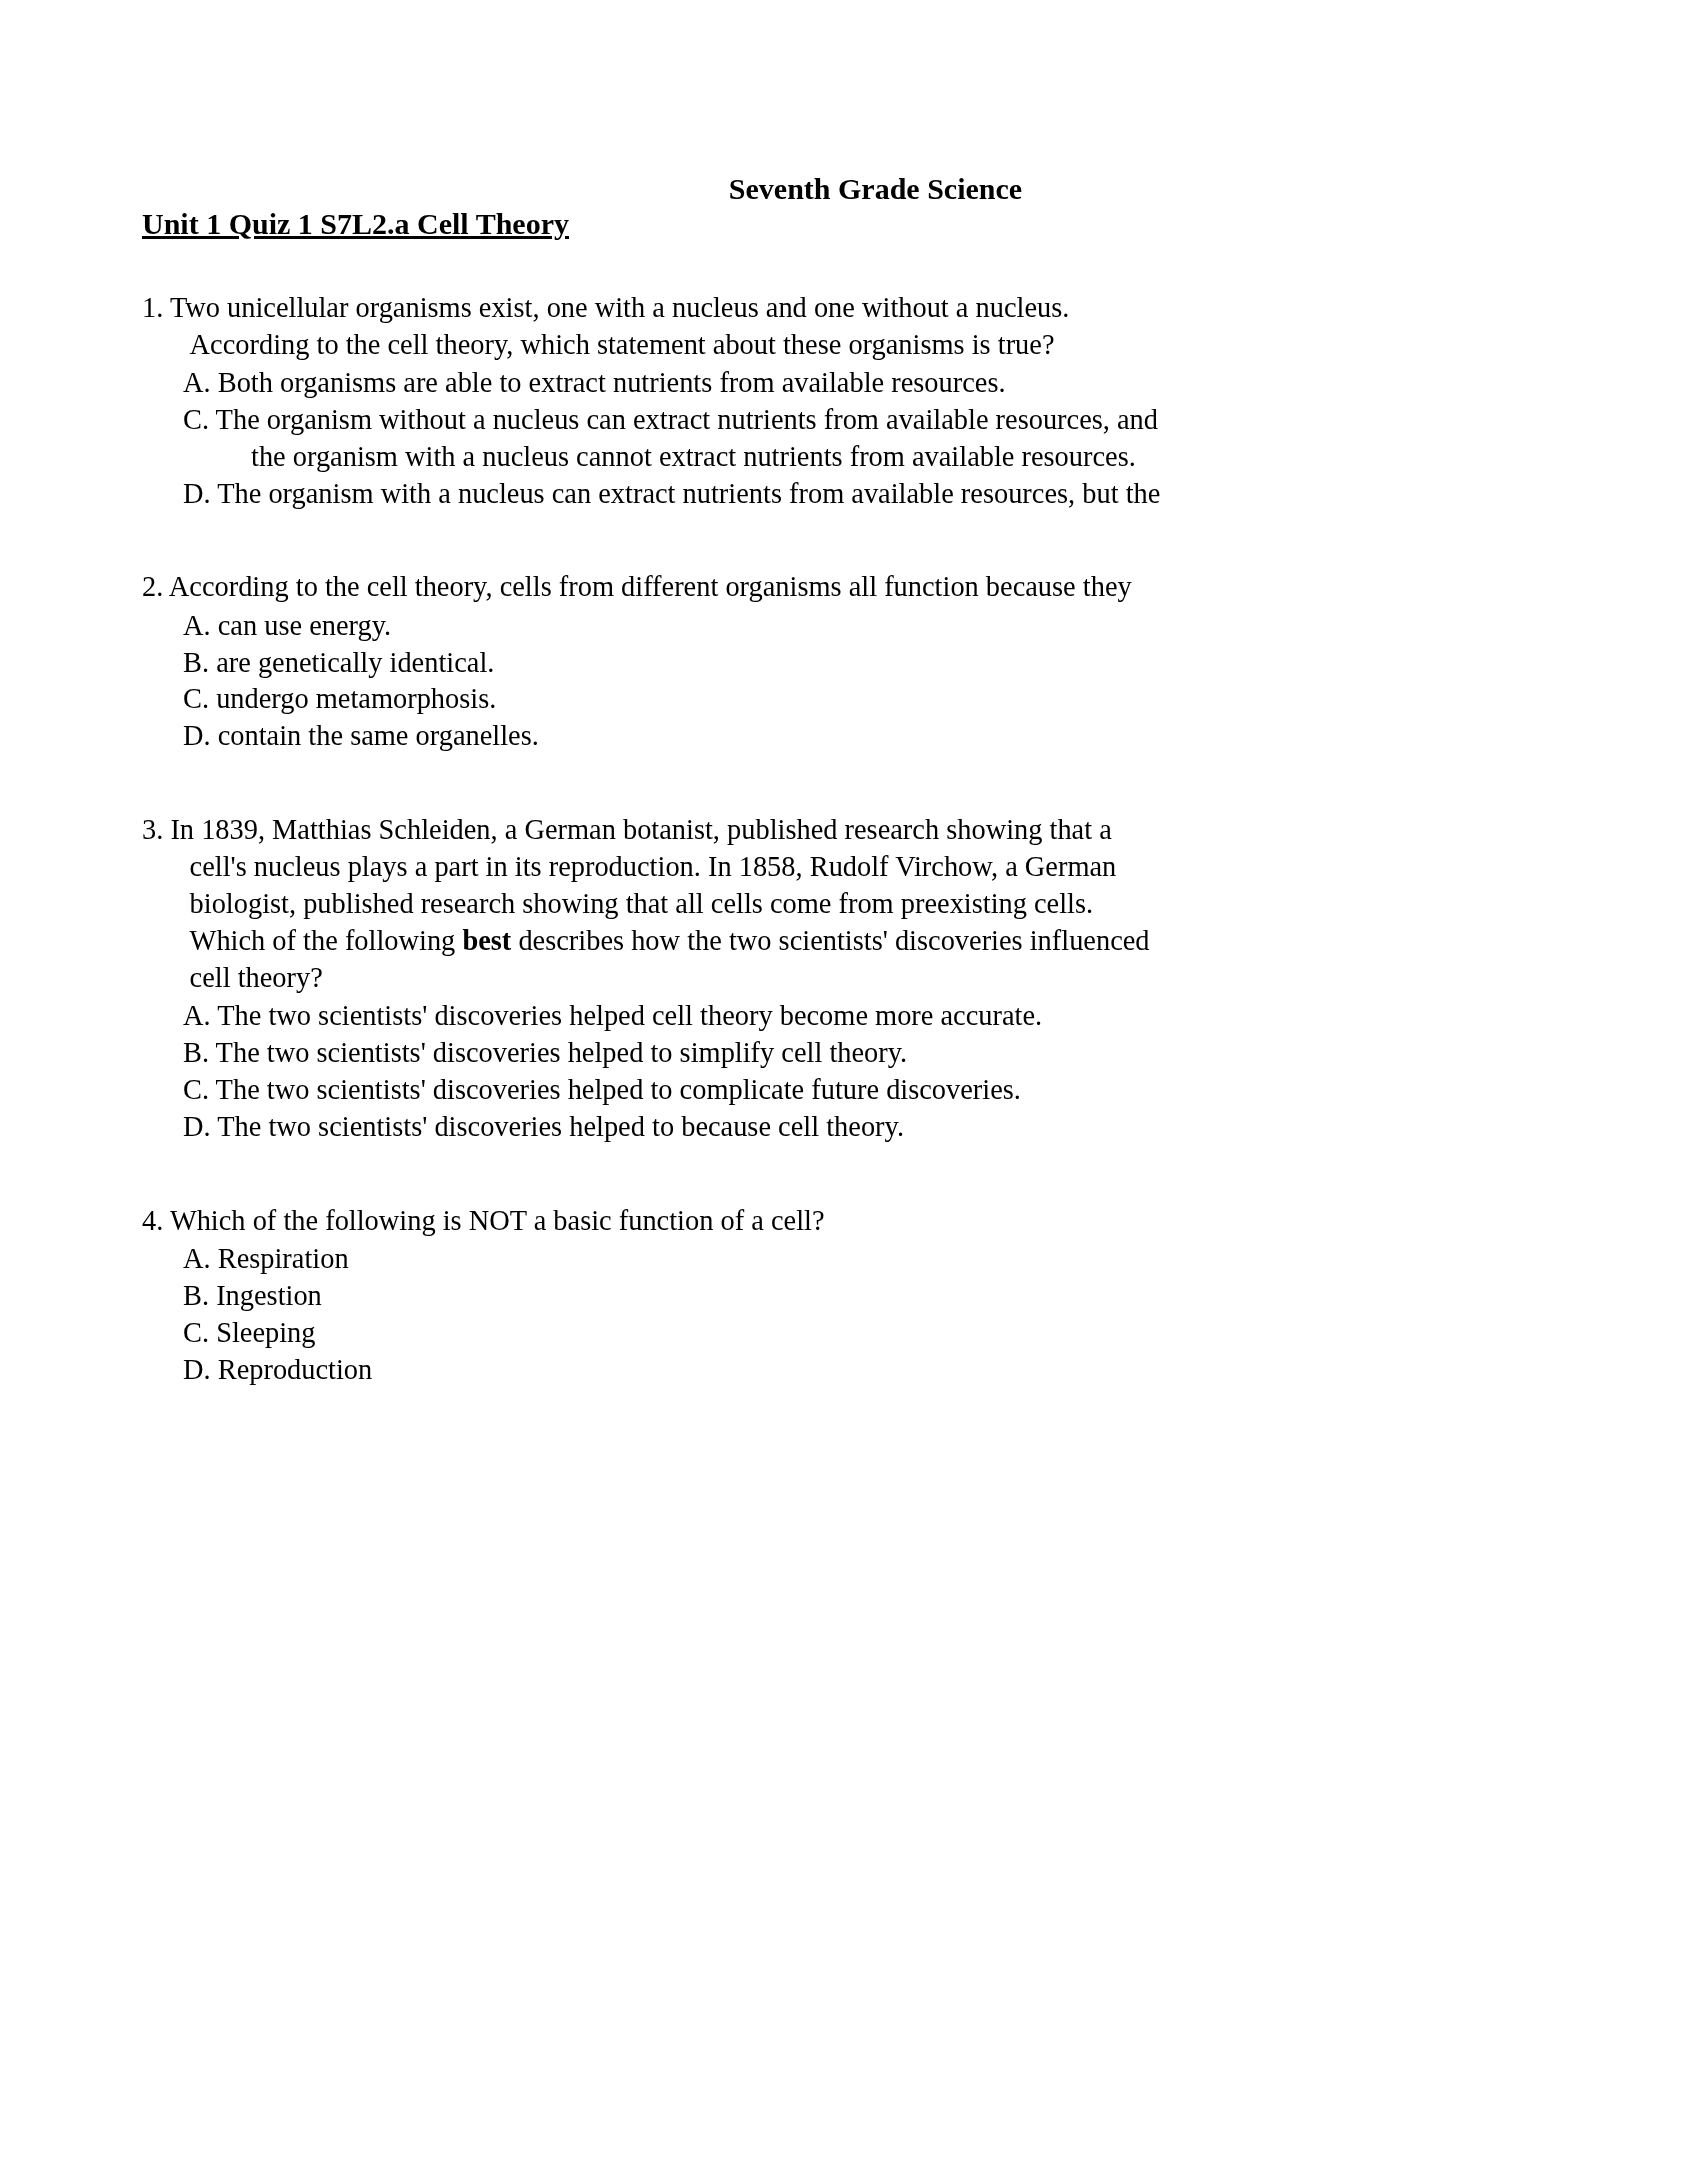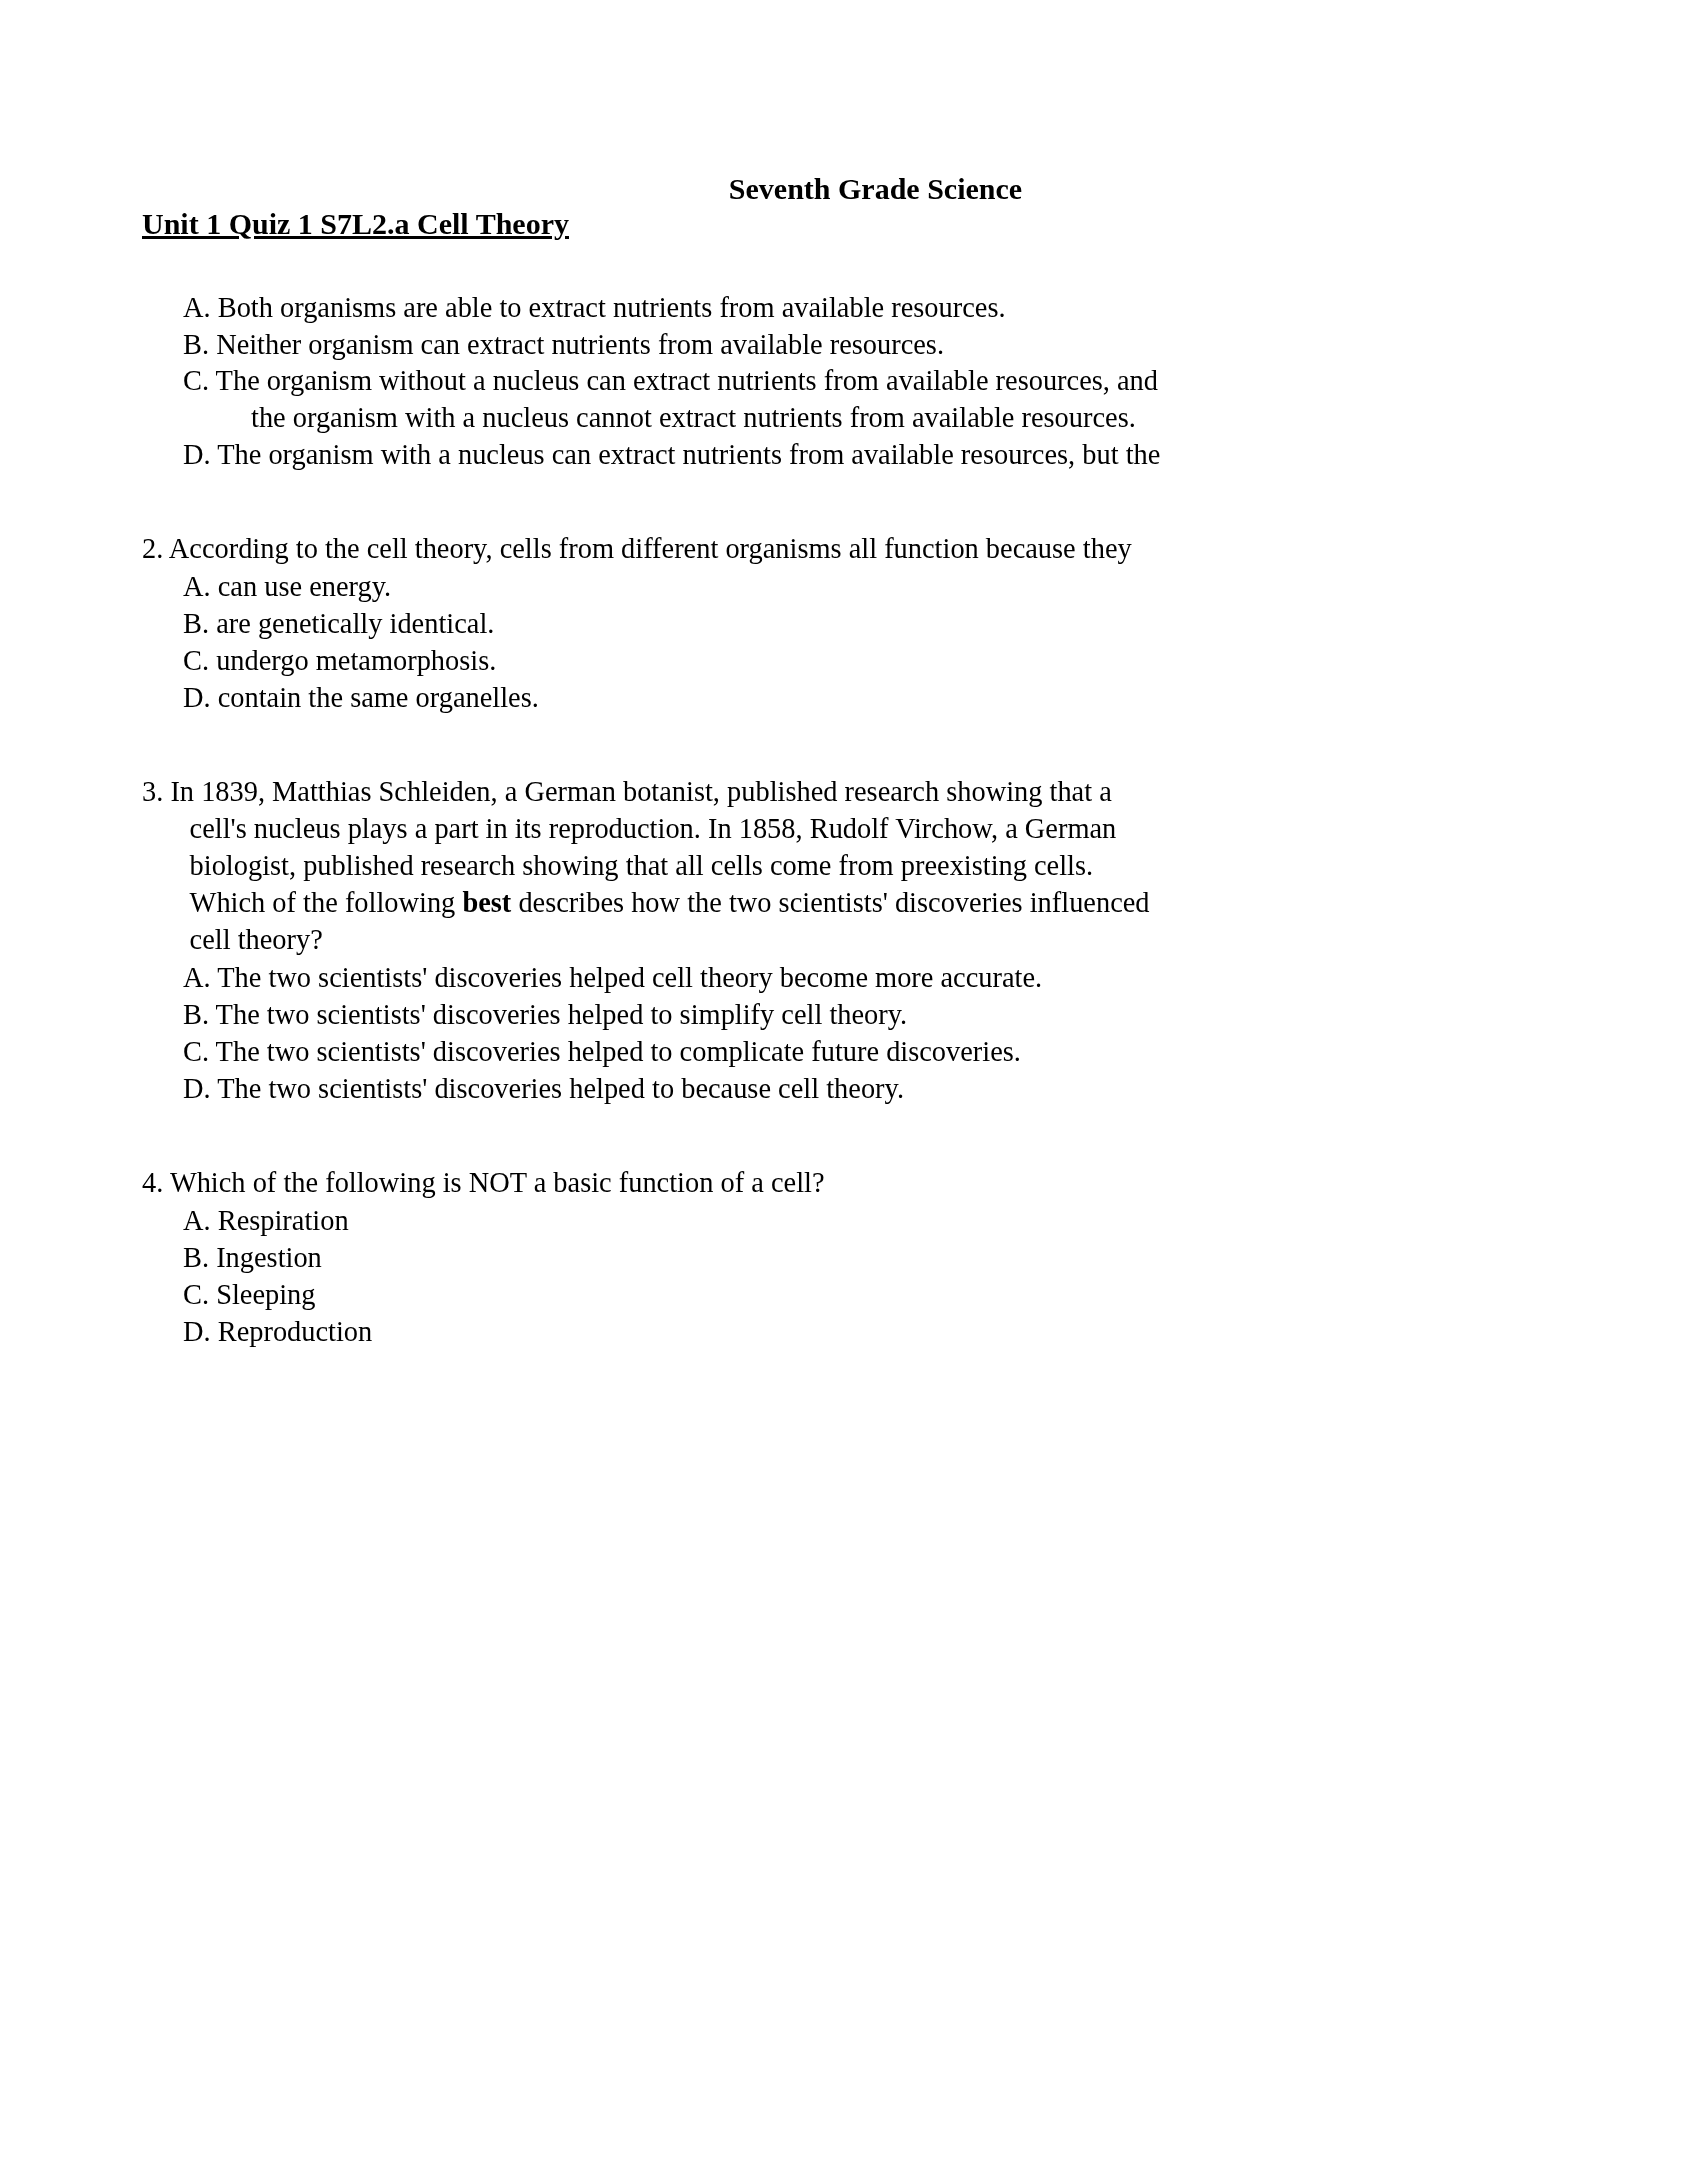--- a/index.html
+++ b/index.html
@@ -66,26 +66,27 @@
 </style>
 </head>
 <body>
 
 <div class="page">
 
   <div class="doc-title">Seventh Grade Science</div>
   <div class="doc-subtitle">Unit 1 Quiz 1 S7L2.a Cell Theory</div>
 
   <div class="question-block">
+    <div class="q-stem">
+      <span>1. Two unicellular organisms exist, one with a nucleus and one without a nucleus.</span>
+      <span class="cont">According to the cell theory, which statement about these organisms is true?</span>
+    </div>
     <div class="choices">
       <div class="choice">
         <span>A. Both organisms are able to extract nutrients from available resources.</span>
-      </div>
-      <div class="choice">
-        <span>B. Neither organism can extract nutrients from available resources.</span>
       </div>
       <div class="choice">
         <span>C. The organism without a nucleus can extract nutrients from available resources, and</span>
         <span class="cont">the organism with a nucleus cannot extract nutrients from available resources.</span>
       </div>
       <div class="choice">
         <span>D. The organism with a nucleus can extract nutrients from available resources, but the</span>
       </div>
     </div>
   </div>

